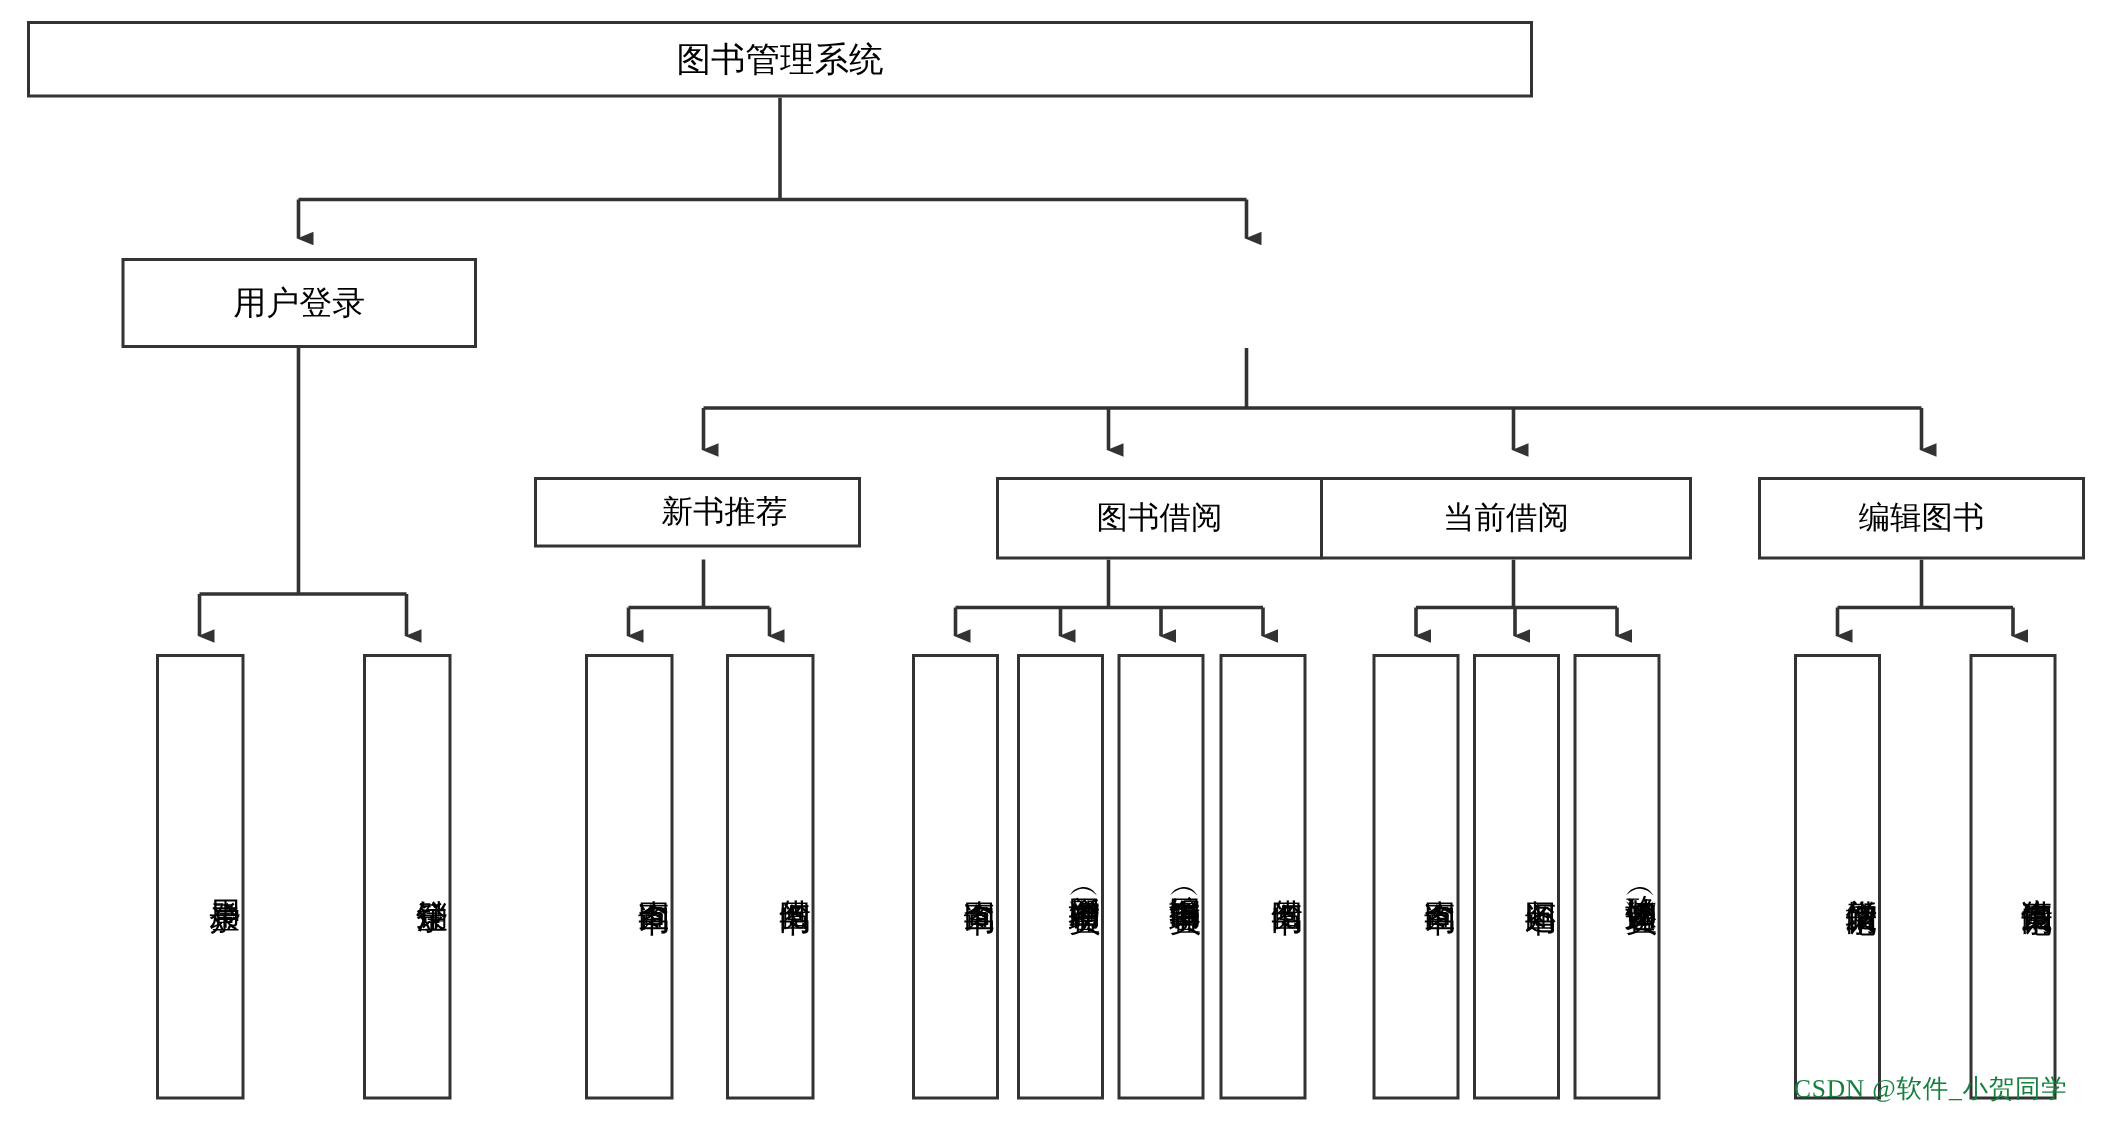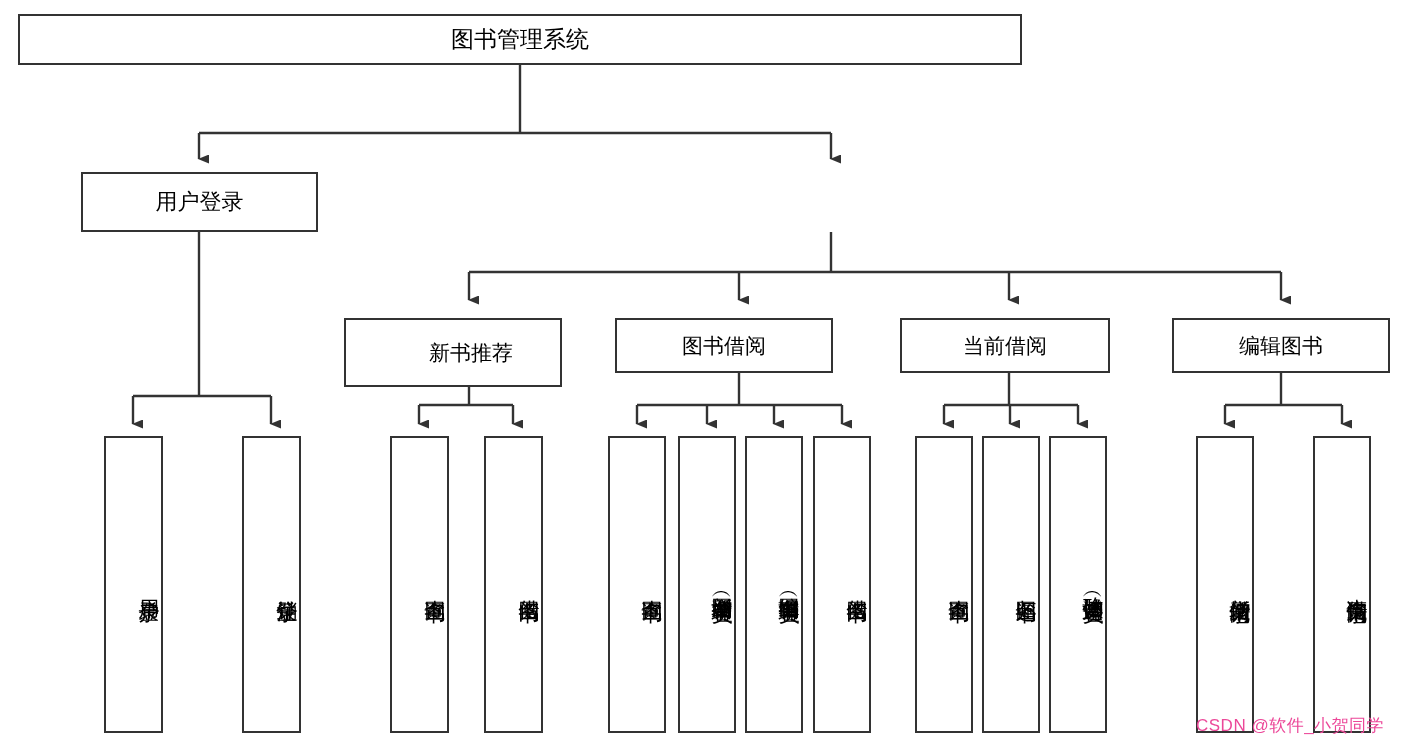--- a/index.html
+++ b/index.html
@@ -63,23 +63,24 @@
   }
   .node-label {
     display: block;
     white-space: pre-line;
   }
   #watermark {
     position: absolute;
     left: 1196px;
     top: 714px;
     font-size: 17px;
-    color: #ec4899;
+    color: #15803d;
     white-space: nowrap;
     letter-spacing: 0.5px;
+    font-family: Liberation Serif, serif;
   }
 </style>
 </head>
 <body>
 
 <div id="canvas">
 
   <svg class="connectors" viewBox="0 0 1405 747" xmlns="http://www.w3.org/2000/svg">
     <defs>
       <marker id="arrow" markerWidth="9" markerHeight="11" refX="4.5" refY="10" orient="auto" markerUnits="userSpaceOnUse">
@@ -133,29 +134,29 @@
 
   <div class="node root" style="left:18px; top:14px; width:1004px; height:51px;">
     <span class="node-label">图书管理系统</span>
   </div>
 
   <div class="node level2" style="left:81px; top:172px; width:237px; height:60px;">
     <span class="node-label">用户登录</span>
   </div>
 
 
-  <div class="node level3" style="left:344px; top:318px; width:218px; height:69px;padding-left:36px;">
+  <div class="node level3" style="left:356px; top:318px; width:218px; height:47px;padding-left:36px;">
     <span class="node-label">新书推荐</span>
   </div>
 
-  <div class="node level3" style="left:615px; top:318px; width:218px; height:55px;">
+  <div class="node level3" style="left:664px; top:318px; width:218px; height:55px;">
     <span class="node-label">图书借阅</span>
   </div>
 
-  <div class="node level3" style="left:900px; top:318px; width:210px; height:55px;">
+  <div class="node level3" style="left:880px; top:318px; width:248px; height:55px;">
     <span class="node-label">当前借阅</span>
   </div>
 
   <div class="node level3" style="left:1172px; top:318px; width:218px; height:55px;">
     <span class="node-label">编辑图书</span>
   </div>
 
   <div class="node leaf" style="left:104px; top:436px; width:59px; height:297px;">
     <span class="node-label">用户登录</span>
   </div>

